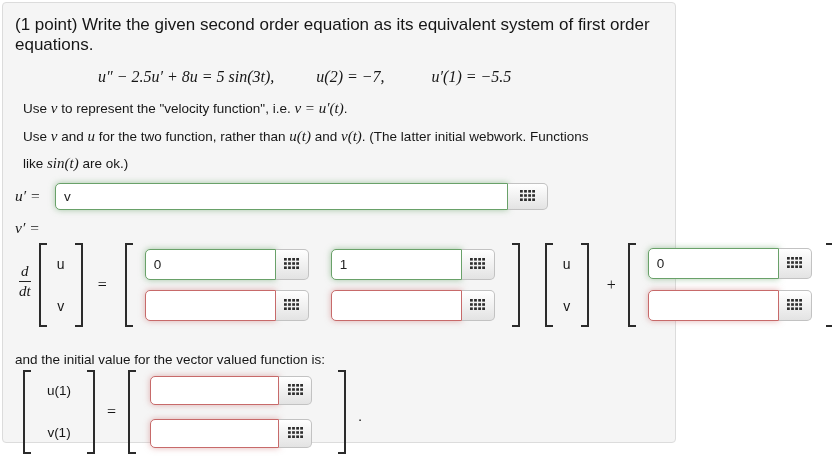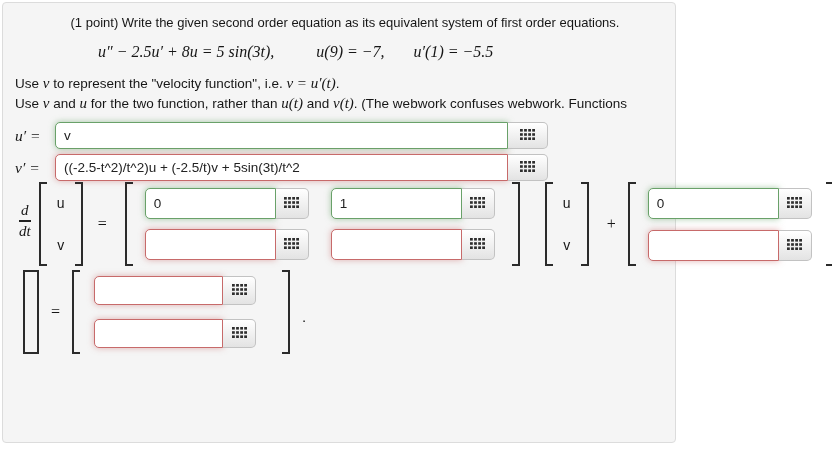--- a/index.html
+++ b/index.html
@@ -1,25 +1,25 @@
 <!DOCTYPE html>
 <html><head>
 <meta charset="utf-8">
 <style>
   * { box-sizing: border-box; margin: 0; padding: 0; }
   body { width: 832px; height: 461px; background: #fff; font-family: "Liberation Sans", sans-serif; color: #161616; }
   .page { position: relative; width: 832px; height: 461px; overflow: hidden; background: #fff; }
   .panel { position: absolute; left: 2px; top: 2px; width: 674px; height: 441px;
            background: #f5f5f5; border: 1px solid #dcdcdc; border-radius: 4px; }
-  .intro { margin: 12px 0 0 12px; font-size: 13px; text-align: center; }
+  .intro { margin: 12px 0 0 12px; font-size: 17px; }
   .equation-line { margin: 13px 0 0 95px; font-family: "Liberation Serif", serif; font-style: italic; font-size: 16px; white-space: nowrap; }
   .equation-line .gap1 { margin-left: 42px; }
-  .equation-line .gap2 { margin-left: 29px; }
+  .equation-line .gap2 { margin-left: 47px; }
   .usage { margin: 13px 0 0 12px; line-height: 19.5px; font-size: 13.5px; }
-  .usage p { margin: 0; }
+  .usage p { margin: 8px; }
   .m { font-family: "Liberation Serif", serif; font-style: italic; font-size: 15px; }
   .t { font-family: "Liberation Sans", sans-serif; }
 
   .answer-row { display: flex; align-items: center; margin-left: 12px; height: 27px; }
   .answer-row.first { margin-top: 9px; }
   .answer-row.second { margin-top: 5px; }
   .mlabel { font-family: "Liberation Serif", serif; font-style: italic; font-size: 15.5px; width: 40px; flex-shrink: 0; }
 
   .ig { display: inline-flex; align-items: stretch; flex-shrink: 0; }
   .ig input { appearance: none; outline: none; background: #fff; border-radius: 5px 0 0 5px;
@@ -58,25 +58,26 @@
   .period { font-size: 15px; margin-left: 12px; margin-top: 8px; }
 </style>
 </head>
 <body>
 
 <div class="page">
   <div class="panel">
 
     <p class="intro">(1 point) Write the given second order equation as its equivalent system of first order equations.</p>
 
-    <div class="equation-line"><span>u″ − 2.5u′ + 8u = 5 sin(3t),</span><span class="gap1">u(9) = −7,</span><span class="gap2">u′(1) = −5.5</span></div>
+    <div class="equation-line"><span>u″ − 2.5u′ + 8u = 5 sin(3t),</span><span class="gap1">u(2) = −7,</span><span class="gap2">u′(1) = −5.5</span></div>
 
     <div class="usage">
       <p><span class="t">Use </span><span class="m">v</span><span class="t"> to represent the "velocity function", i.e. </span><span class="m">v = u′(t)</span><span class="t">.</span></p>
-      <p><span class="t">Use </span><span class="m">v</span><span class="t"> and </span><span class="m">u</span><span class="t"> for the two function, rather than </span><span class="m">u(t)</span><span class="t"> and </span><span class="m">v(t)</span><span class="t">. (The webwork confuses webwork. Functions</span></p>
+      <p><span class="t">Use </span><span class="m">v</span><span class="t"> and </span><span class="m">u</span><span class="t"> for the two function, rather than </span><span class="m">u(t)</span><span class="t"> and </span><span class="m">v(t)</span><span class="t">. (The latter initial webwork. Functions</span></p>
+      <p><span class="t">like </span><span class="m">sin(t)</span><span class="t"> are ok.)</span></p>
     </div>
 
     <div class="answer-row first">
       <span class="mlabel">u′ =</span>
       <span class="ig top correct">
         <input value="v" style="">
         <button class="kbd">
             <span><svg width="15" height="11" viewBox="0 0 15 11">
                 <g fill="#2e2e2e">
                   <rect x="0" y="0" width="2.8" height="2.6"></rect>
@@ -92,41 +93,20 @@
                   <rect x="8.2" y="8.4" width="2.8" height="2.6"></rect>
                   <rect x="12.2" y="8.4" width="2.8" height="2.6"></rect>
                 </g>
               </svg></span>
           </button>
       </span>
     </div>
 
     <div class="answer-row second">
       <span class="mlabel">v′ =</span>
-      <span class="ig top incorrect">
-        <input value="((-2.5-t^2)/t^2)u + (-2.5/t)v + 5sin(3t)/t^2" style="">
-        <button class="kbd">
-            <span><svg width="15" height="11" viewBox="0 0 15 11">
-                <g fill="#2e2e2e">
-                  <rect x="0" y="0" width="2.8" height="2.6"></rect>
-                  <rect x="4.1" y="0" width="2.8" height="2.6"></rect>
-                  <rect x="8.2" y="0" width="2.8" height="2.6"></rect>
-                  <rect x="12.2" y="0" width="2.8" height="2.6"></rect>
-                  <rect x="0" y="4.2" width="2.8" height="2.6"></rect>
-                  <rect x="4.1" y="4.2" width="2.8" height="2.6"></rect>
-                  <rect x="8.2" y="4.2" width="2.8" height="2.6"></rect>
-                  <rect x="12.2" y="4.2" width="2.8" height="2.6"></rect>
-                  <rect x="0" y="8.4" width="2.8" height="2.6"></rect>
-                  <rect x="4.1" y="8.4" width="2.8" height="2.6"></rect>
-                  <rect x="8.2" y="8.4" width="2.8" height="2.6"></rect>
-                  <rect x="12.2" y="8.4" width="2.8" height="2.6"></rect>
-                </g>
-              </svg></span>
-          </button>
-      </span>
     </div>
 
 
     <div class="mrow">
       <div class="frac">
         <span>d</span>
         <span class="fbar"></span>
         <span>dt</span>
       </div>
       <div class="vec small" style="margin-left:8px">
@@ -276,24 +256,29 @@
                     <rect x="8.2" y="8.4" width="2.8" height="2.6"></rect>
                     <rect x="12.2" y="8.4" width="2.8" height="2.6"></rect>
                   </g>
                 </svg></span>
             </button>
         </span>
       </div>
       <span class="br r" style="margin-left:14px"></span>
     </div>
 
+    <p class="section-text" style="margin-top:24px">and the initial value for the vector valued function is:</p>
 
     <div class="mrow" style="margin-top:2px">
       <div class="vec wide" style="margin-left:20px">
         <span class="br l"></span>
+        <div class="entries">
+          <span>u(1)</span>
+          <span>v(1)</span>
+        </div>
         <span class="br r"></span>
       </div>
       <span class="op" style="margin-left:12px">=</span>
       <span class="br l" style="margin-left:12px"></span>
       <div class="mcol" style="margin-left:14px">
         <span class="ig bot incorrect">
           <input value="" style="">
           <button class="kbd">
               <span><svg width="15" height="11" viewBox="0 0 15 11">
                   <g fill="#2e2e2e">

